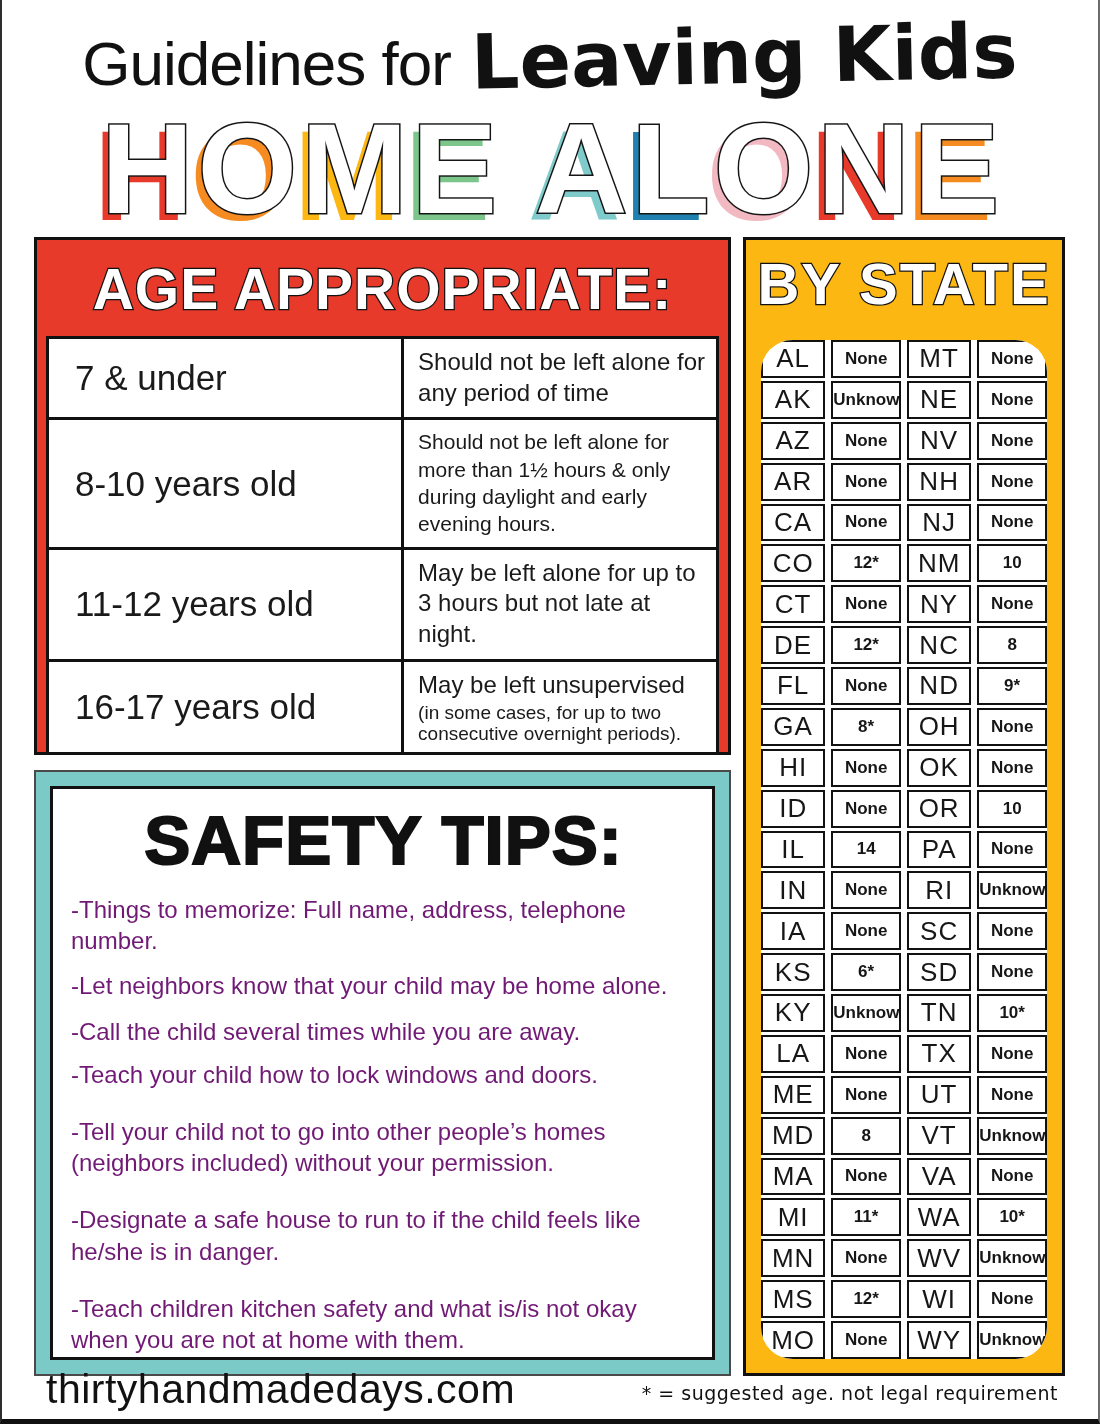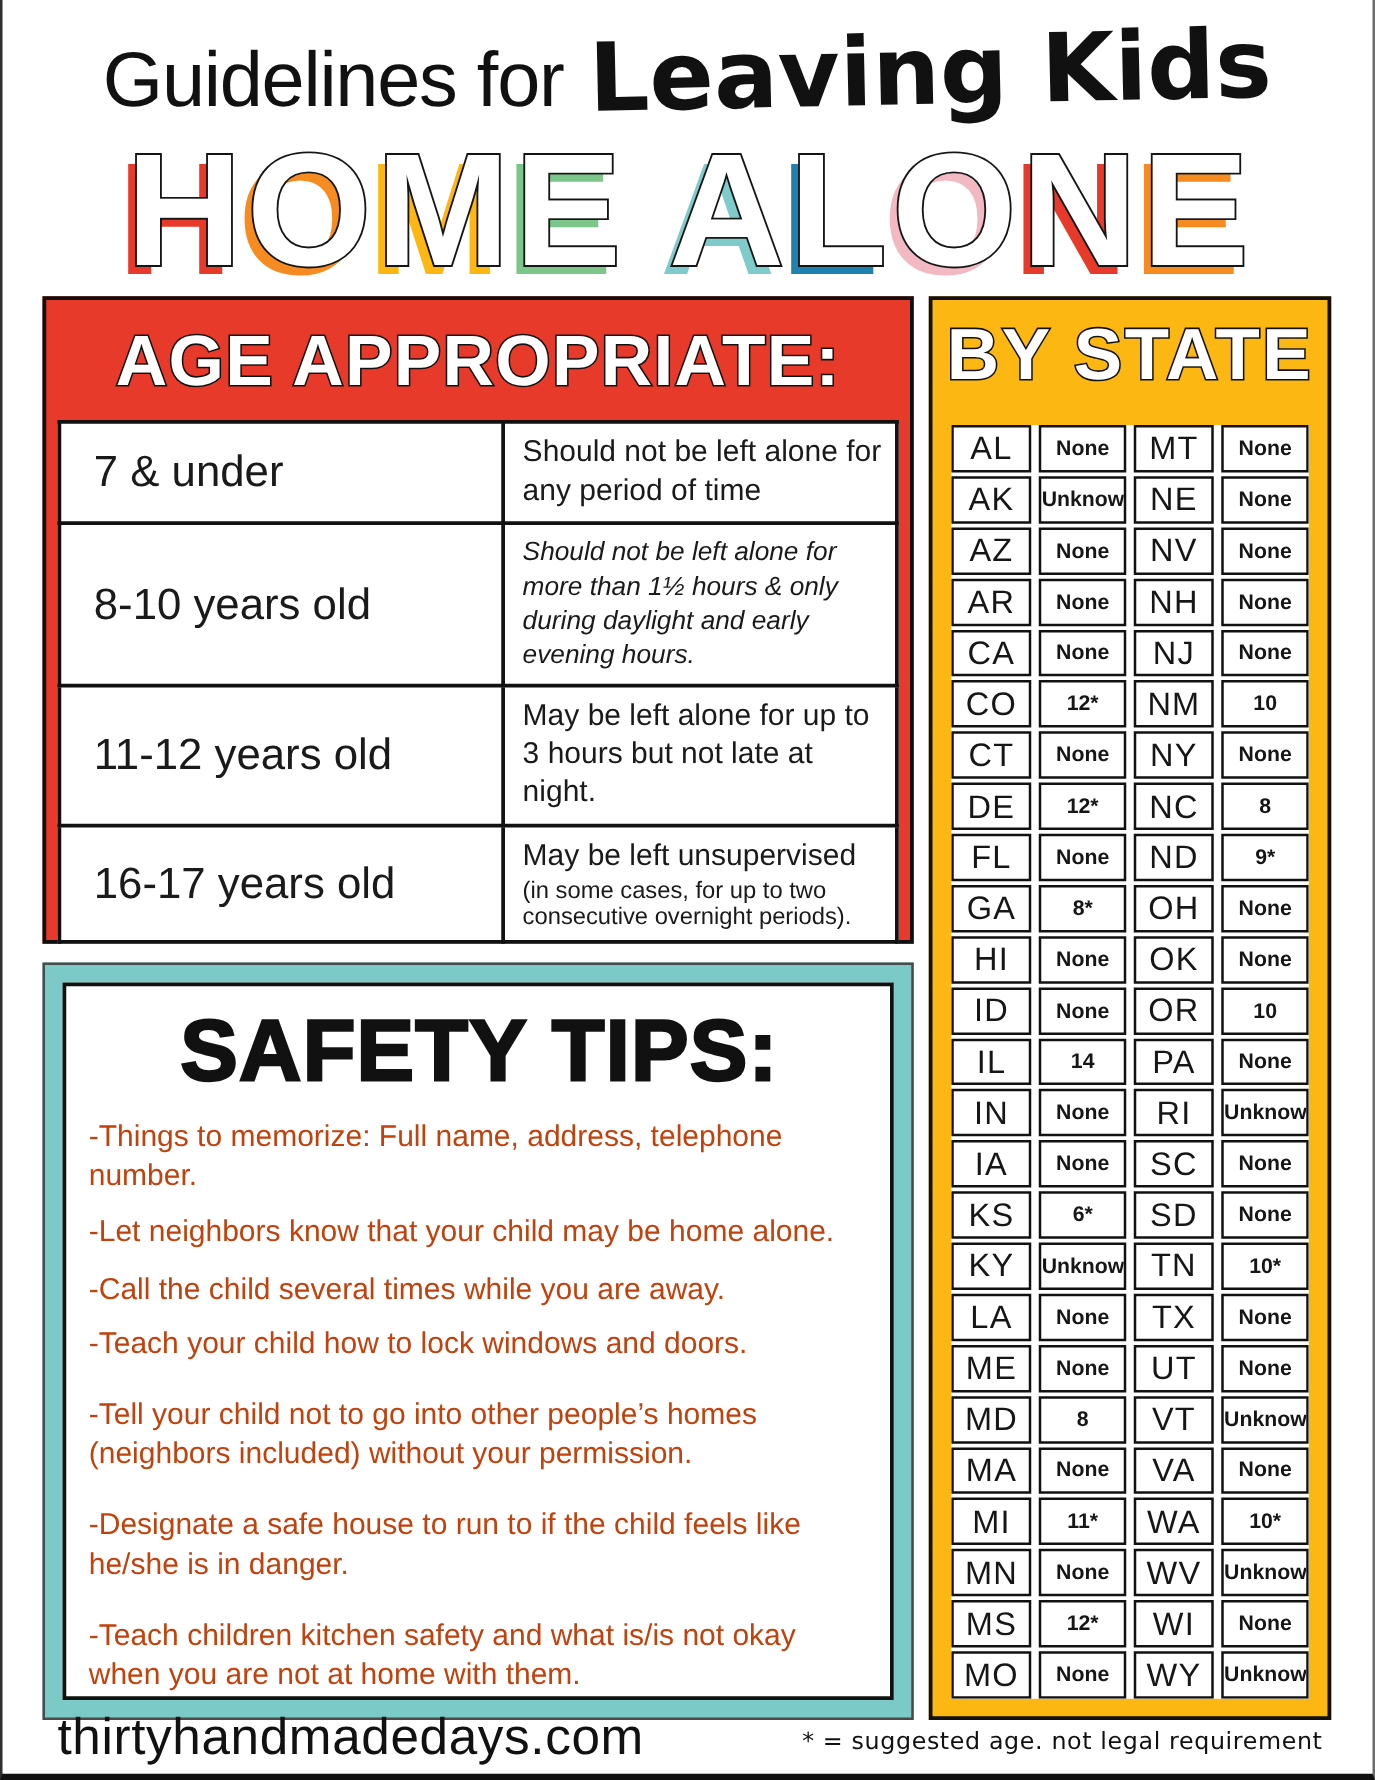--- a/index.html
+++ b/index.html
@@ -30,41 +30,41 @@
 
   
   .age-panel { position:absolute; left:32px; top:237px; width:697px; height:518px;
                background:var(--c,#E83A2A); border:3px solid #111; }
   .age-title { font-size:57px; letter-spacing:1px; padding-top:16px; }
   .age-table-wrap { position:absolute; left:9px; right:9px; top:96px; bottom:9px; }
   table.age-table { width:100%; height:100%; border-collapse:collapse; background:#fff; }
   table.age-table td { border:3px solid #111; background:#fff; vertical-align:middle; }
   td.age-cell { width:53%; font-size:35px; color:#1a1a1a; padding-left:26px; letter-spacing:0px; }
   td.guide-cell { font-size:24px; color:#1a1a1a; padding:8px 4px 8px 14px; line-height:1.28; }
-  tr.row-small td.guide-cell .guide-main { font-size:21px; line-height:1.3;font-style:italic; }
+  tr.row-small td.guide-cell .guide-main { font-size:21px; line-height:1.3; }
   .guide-note { font-size:19px; line-height:1.12; margin-top:1px; }
 
   
   .safety-panel { position:absolute; left:32px; top:770px; width:697px; height:606px;
                   background:var(--c,#7CCAC8); border:2px solid #4a4a4a; }
   .safety-inner { position:absolute; left:14px; right:14px; top:14px; bottom:14px;
                   background:#fff; border:3px solid #111; padding:8px 16px 0 18px; overflow:hidden; }
   .safety-title { text-align:center; font-size:69px; font-weight:700; color:#111;
                   -webkit-text-stroke:2.2px #111; letter-spacing:1px; margin:4px 0 14px; }
-  .tip { font-size:24px; color:#c2410c; line-height:1.3; }
+  .tip { font-size:24px; color:#701a75; line-height:1.3; }
   .tip.mt-sm { margin-top:12px; }
   .tip.mt-md { margin-top:14px; }
   .tip.mt-lg { margin-top:26px; }
 
   
   .state-panel { position:absolute; left:741px; top:237px; width:322px; height:1139px;
                  background:var(--c,#FCB713); border:3px solid #111; }
   .state-title { font-size:58px; letter-spacing:2px; padding-top:10px; }
   .state-wrap { position:absolute; left:15px; right:15px; top:100px; bottom:14px;
-                background:#fff; overflow:hidden; }
+                background:#fff; overflow:hidden;border-radius:32px; }
   table.state-table { width:calc(100% + 12px); height:calc(100% + 6px);
                       border-collapse:separate; border-spacing:6px 3px; margin:-3px -6px;
                       table-layout:fixed; }
   table.state-table td { border:2.5px solid #111; background:#fff; text-align:center;
                          vertical-align:middle; height:32px; overflow:hidden; }
   td.st { font-size:26px; color:#161616; letter-spacing:1px; }
   td.val { font-size:17px; font-weight:700; color:#161616; }
   col.c-st { width:24%; } col.c-val { width:26%; }
 
   

